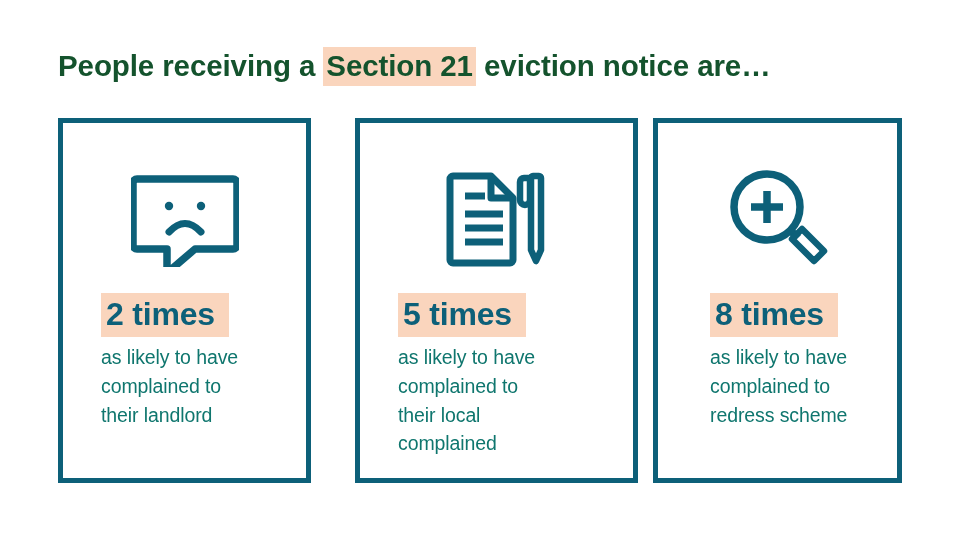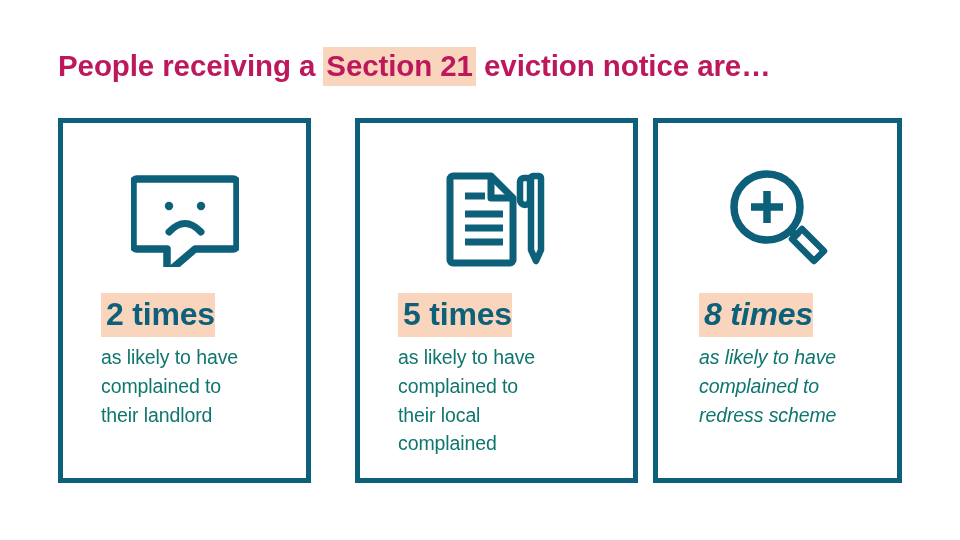--- a/index.html
+++ b/index.html
@@ -21,21 +21,21 @@
     background: #ffffff;
   }
 
   
   .title {
     position: absolute;
     left: 58px;
     top: 44px;
     font-size: 29.5px;
     font-weight: bold;
-    color: #be185d;
+    color: #14532d;
     letter-spacing: -0.1px;
     white-space: nowrap;
     line-height: 44px;
   }
   .title .hl {
     background: #fad5bd;
     padding: 2px 3px 4px 3px;
   }
 
   
@@ -61,29 +61,29 @@
     align-items: center;
     justify-content: center;
   }
 
   .stat-block {
     position: absolute;
     left: 38px;
     top: 170px;
     right: 10px;
   }
-  .card-3 .stat-block { left: 41px; font-style: italic; }
+  .card-3 .stat-block { left: 52px; }
 
   .stat-number {
     display: inline-block;
     font-size: 32px;
     font-weight: bold;
     color: #0d6079;
     background: #fad5bd;
-    padding: 3px 0 5px 5px;
+    padding: 3px 14px 5px 5px;
     line-height: 36px;
     letter-spacing: -0.2px;
   }
 
   .stat-desc {
     margin-top: 6px;
     font-size: 19.5px;
     color: #0f766e;
     line-height: 28.8px;
     letter-spacing: -0.1px;

